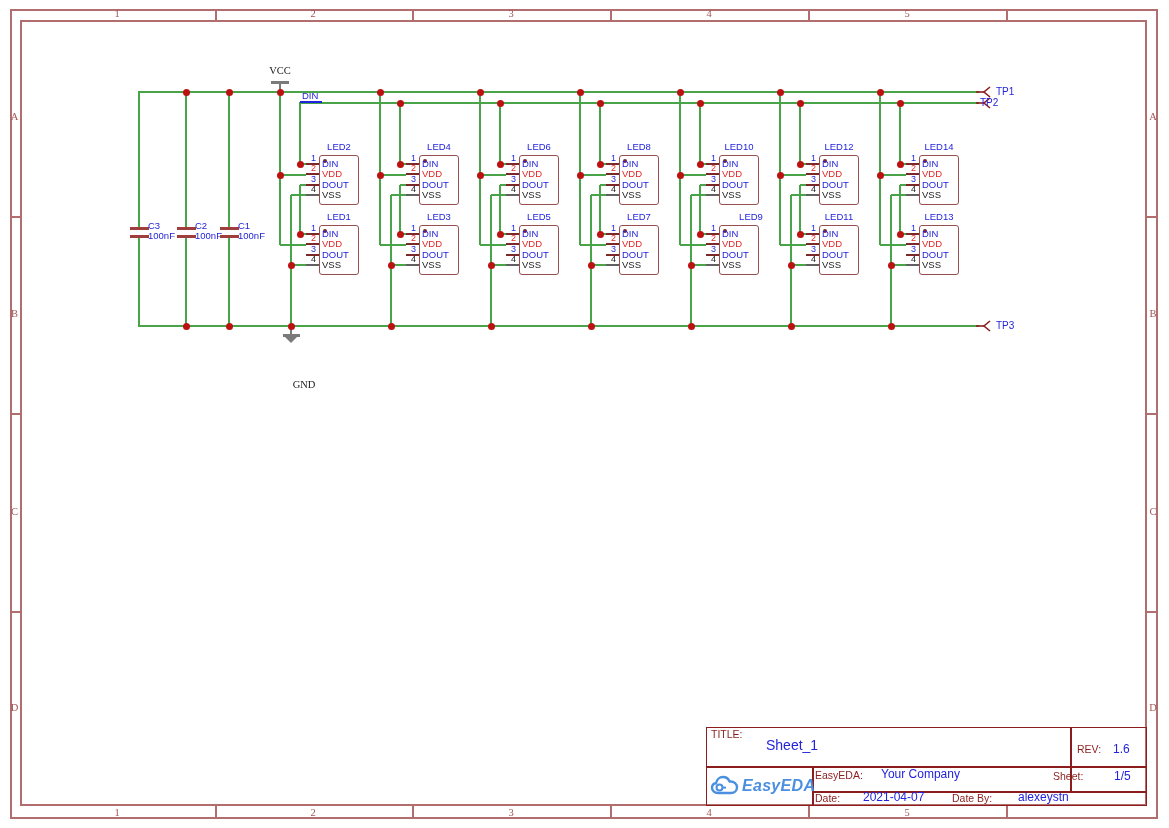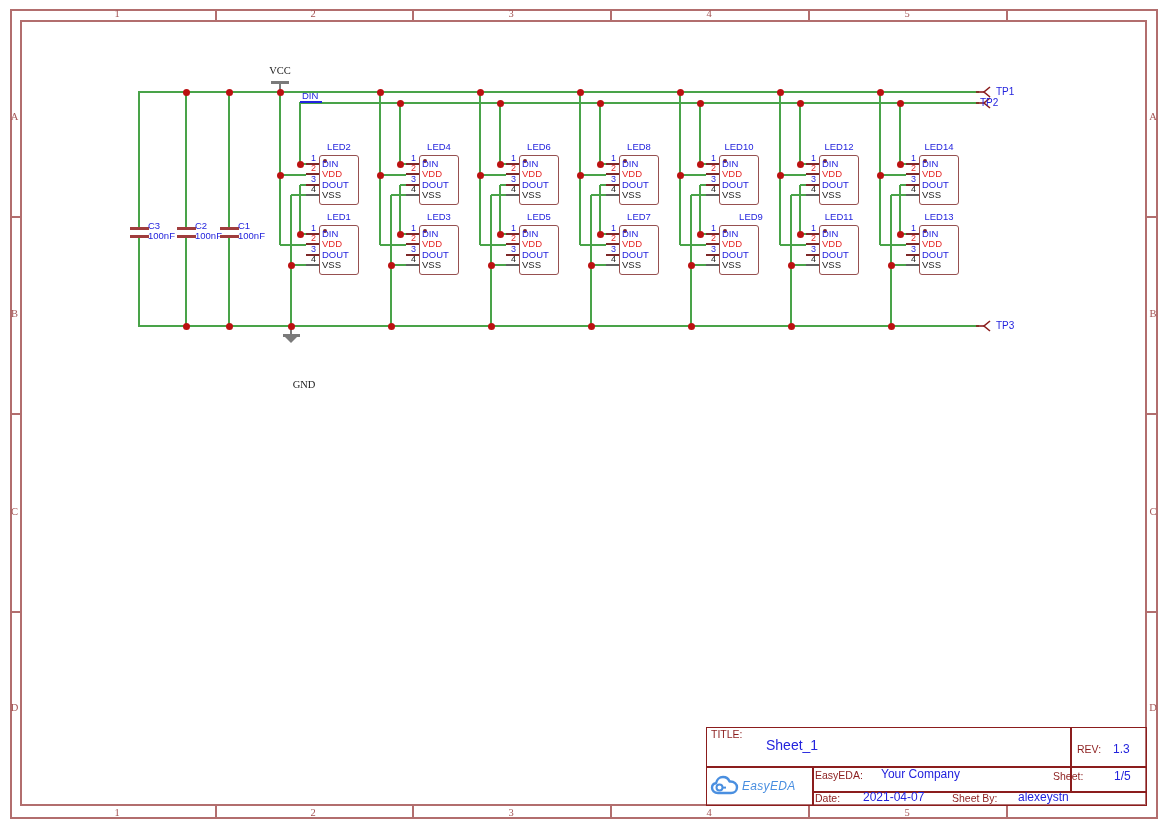--- a/index.html
+++ b/index.html
@@ -22,47 +22,47 @@
         border-radius:3px;box-sizing:border-box}
   .mark{position:absolute;width:4px;height:4px;border-radius:50%;background:var(--pin)}
   .pn{position:absolute;font-size:9px;width:11px;text-align:right;line-height:1;white-space:nowrap}
   .rect{position:absolute;border:2px solid var(--frame);box-sizing:border-box}
   .tick{position:absolute;background:var(--frame)}
   .frameTxt{color:var(--frametext)}
   .tline{position:absolute;background:var(--dred)}
   .tblock{position:absolute;border:1.6px solid var(--dred);box-sizing:border-box}
   .underline{position:absolute;height:1.5px;background:var(--blue)}
   .logo{position:absolute;display:flex;align-items:center;gap:2px}
-  .logo span{font-style:italic;font-weight:normal;font-size:12px;color:var(--logo);letter-spacing:.3px}
+  .logo span{font-style:italic;font-weight:bold;font-size:16px;color:var(--logo);letter-spacing:.3px}
 </style>
 </head>
 <body>
 
 <div id="canvas">
 
   <div class="rect" style="left:10px;top:9px;width:1148px;height:810px"></div>
   <div class="rect" style="left:20px;top:20px;width:1127px;height:786px"></div>
 
   <div class="tblock" style="left:706px;top:727px;width:441px;height:79px"></div>
   <div class="tline" style="left:706px;top:766px;width:441px;height:1.5px"></div>
   <div class="tline" style="left:812px;top:791px;width:335px;height:1.5px"></div>
   <div class="tline" style="left:812px;top:766px;width:1.5px;height:40px"></div>
   <div class="tline" style="left:1070px;top:727px;width:1.5px;height:65px"></div>
 
   <div class="txt f105 lab" style="left:711px;top:729px">TITLE:</div>
   <div class="txt f14 blue" style="left:766px;top:738px">Sheet_1</div>
   <div class="txt f105 lab" style="left:1077px;top:744px">REV:</div>
-  <div class="txt f12 blue" style="left:1113px;top:743px">1.3</div>
+  <div class="txt f12 blue" style="left:1113px;top:743px">1.6</div>
   <div class="txt f105 lab" style="left:815px;top:770px">EasyEDA:</div>
   <div class="txt f12 blue" style="left:881px;top:768px">Your Company</div>
   <div class="txt f105 lab" style="left:1053px;top:771px">Sheet:</div>
   <div class="txt f12 blue" style="left:1114px;top:770px">1/5</div>
   <div class="txt f105 lab" style="left:815px;top:793px">Date:</div>
   <div class="txt f12 blue" style="left:863px;top:791px">2021-04-07</div>
-  <div class="txt f105 lab" style="left:952px;top:793px">Sheet By:</div>
+  <div class="txt f105 lab" style="left:952px;top:793px">Date By:</div>
   <div class="txt f12 blue" style="left:1018px;top:791px">alexeystn</div>
 
   <div class="logo" style="left:710px;top:774px">
     <svg width="30" height="24" viewBox="0 0 30 24">
       <path d="M8 19 C4.2 19 2 16.5 2 13.8 C2 11.3 3.8 9.5 6.1 9.2 C6.6 5.7 9.4 3 13 3 C16 3 18.6 4.9 19.6 7.6 C19.9 7.6 20.2 7.5 20.5 7.5 C24 7.5 27 10 27 13.3 C27 16.6 24.4 19 21 19 Z" fill="none" stroke="#4a8fe0" stroke-width="2.4" stroke-linejoin="round"></path>
       <circle cx="9.5" cy="13.6" r="3" fill="none" stroke="#4a8fe0" stroke-width="2"></circle>
       <path d="M12.5 13.6 L16 13.6" stroke="#4a8fe0" stroke-width="2"></path>
     </svg>
     <span>EasyEDA</span>
   </div>

